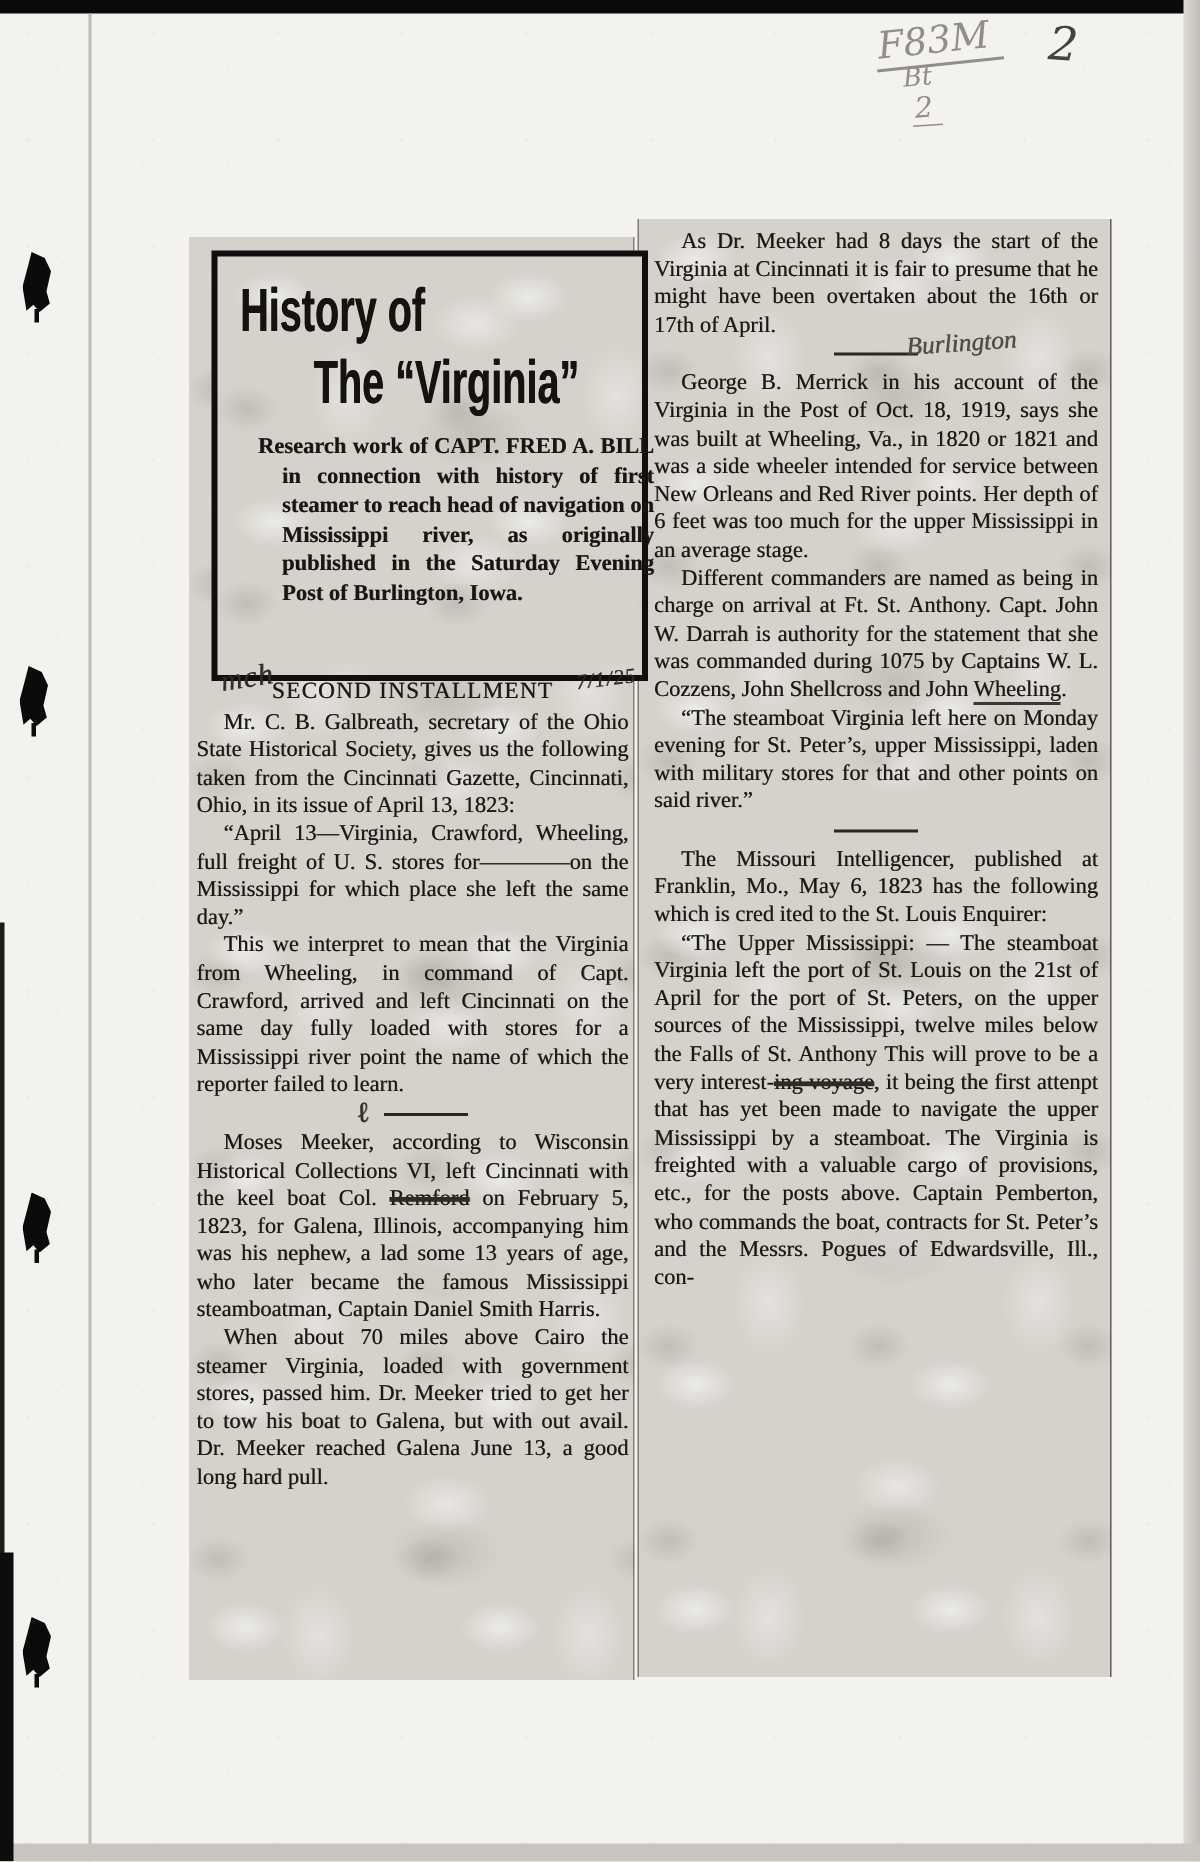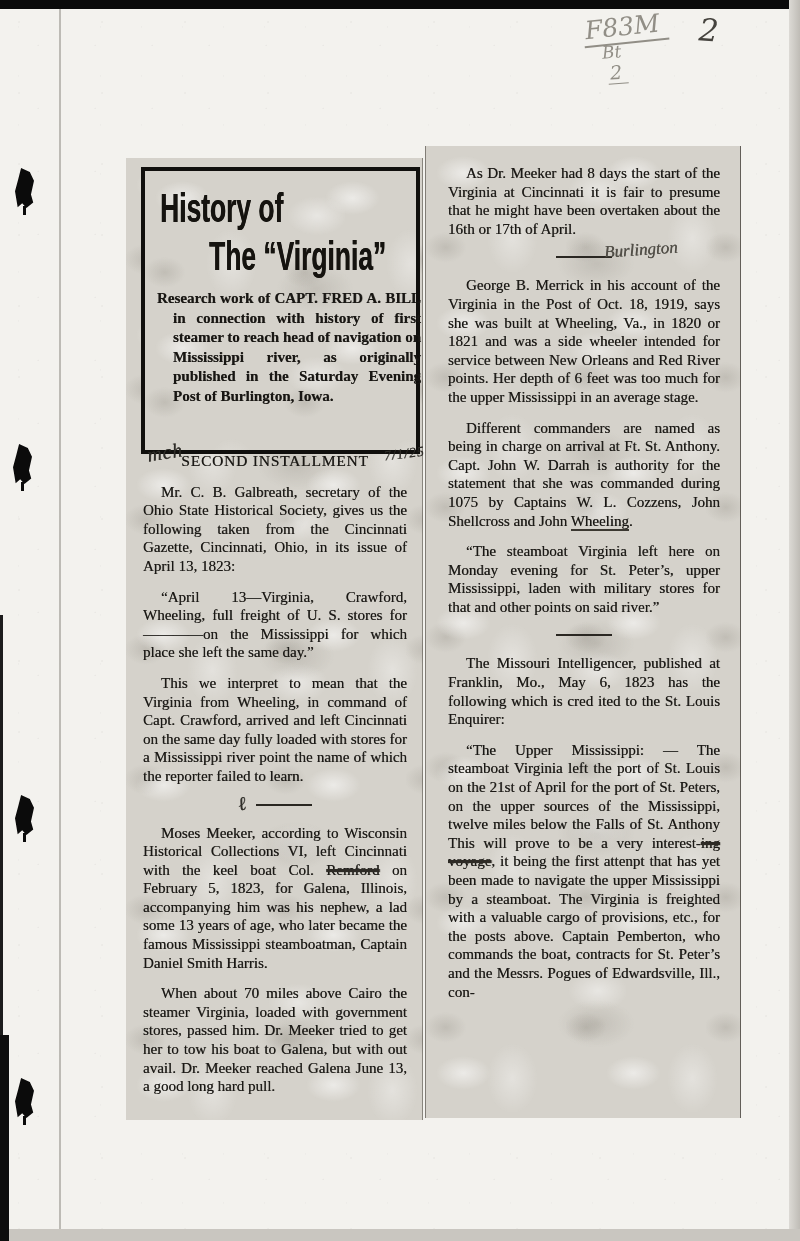--- a/index.html
+++ b/index.html
@@ -31,37 +31,37 @@
   .ink-blob{position:absolute;width:19px;height:40px;background:#0b0b0b;
     clip-path:polygon(32% 0,78% 10%,100% 32%,84% 66%,96% 86%,60% 100%,38% 88%,14% 98%,0 58%,18% 26%);}
   .blob-stem{position:absolute;width:3px;height:9px;background:#0b0b0b;}
   
   .left-bg{position:absolute;left:126px;top:158px;width:296px;height:962px;
     border-right:1px solid rgba(60,55,48,.5);}
   .right-bg{position:absolute;left:425px;top:146px;width:314px;height:972px;
     border-left:1px solid rgba(60,55,48,.55);border-right:1px solid rgba(50,46,40,.7);}
   
   .title-box{position:absolute;left:141px;top:167px;width:271px;height:279px;
-    border:4px solid #100f0d;}
+    border:4px solid #100f0d;padding-left:12px;}
   .hl{position:absolute;font-family:"Liberation Sans","DejaVu Sans",sans-serif;
     font-weight:bold;font-size:40px;color:#15130f;white-space:nowrap;
     transform:scale(0.66,1.02);transform-origin:left top;letter-spacing:0px;
     text-shadow:0.5px 0 0 #15130f;}
   .hl1{left:15px;top:14px;}
   .hl2{left:64px;top:62px;}
-  .subhead{position:absolute;left:12px;top:118px;width:248px;
+  .subhead{position:absolute;left:27px;top:118px;width:248px;
     font-size:15px;font-weight:bold;line-height:19.5px;color:#181613;
     text-align:justify;padding-left:16px;text-indent:-16px;margin:0;
     text-shadow:0.3px 0.2px 0 rgba(20,18,12,.6);}
   
   .news-col{position:absolute;font-size:15px;line-height:18.6px;color:#1a1815;
     text-align:justify;text-shadow:0.35px 0.2px 0 rgba(22,20,14,.65);}
   .col-left{left:131px;top:452px;width:288px;}
   .col-right{left:436px;top:152px;width:296px;}
-  .news-col p{margin:12px;text-indent:18px;}
+  .news-col p{margin:0;text-indent:18px;}
   .sec-head{position:relative;text-align:center;letter-spacing:.8px;margin:0 0 2px 0;
     font-size:15.5px;}
   .divider{position:relative;display:flex;justify-content:center;align-items:center;
     height:14px;margin:3px 0;}
   .rule{display:inline-block;width:56px;height:2px;background:#2a2722;}
   .hand{font-style:italic;color:#3a3733;}
   .hand-mch{position:absolute;left:16px;top:-9px;font-size:20px;transform:rotate(-9deg);color:#2f2d29;}
   .hand-date{position:absolute;right:-6px;top:-7px;font-size:14px;transform:rotate(-7deg);color:#2f2d29;white-space:nowrap;}
   .hand-squiggle{font-size:19px;margin-right:10px;transform:rotate(-12deg);color:#2f2d29;}
   .hand-burlington{position:absolute;left:168px;top:-9px;font-size:17px;transform:rotate(-4deg);

